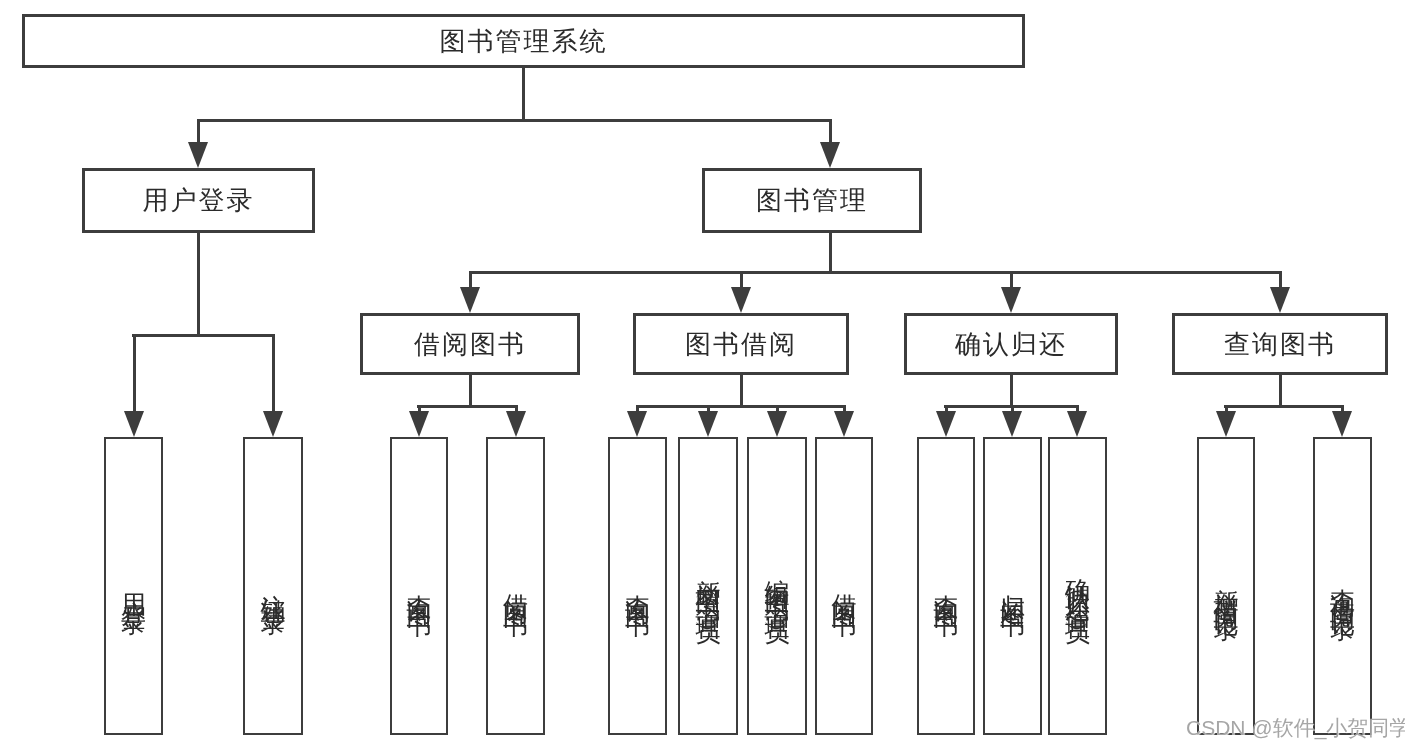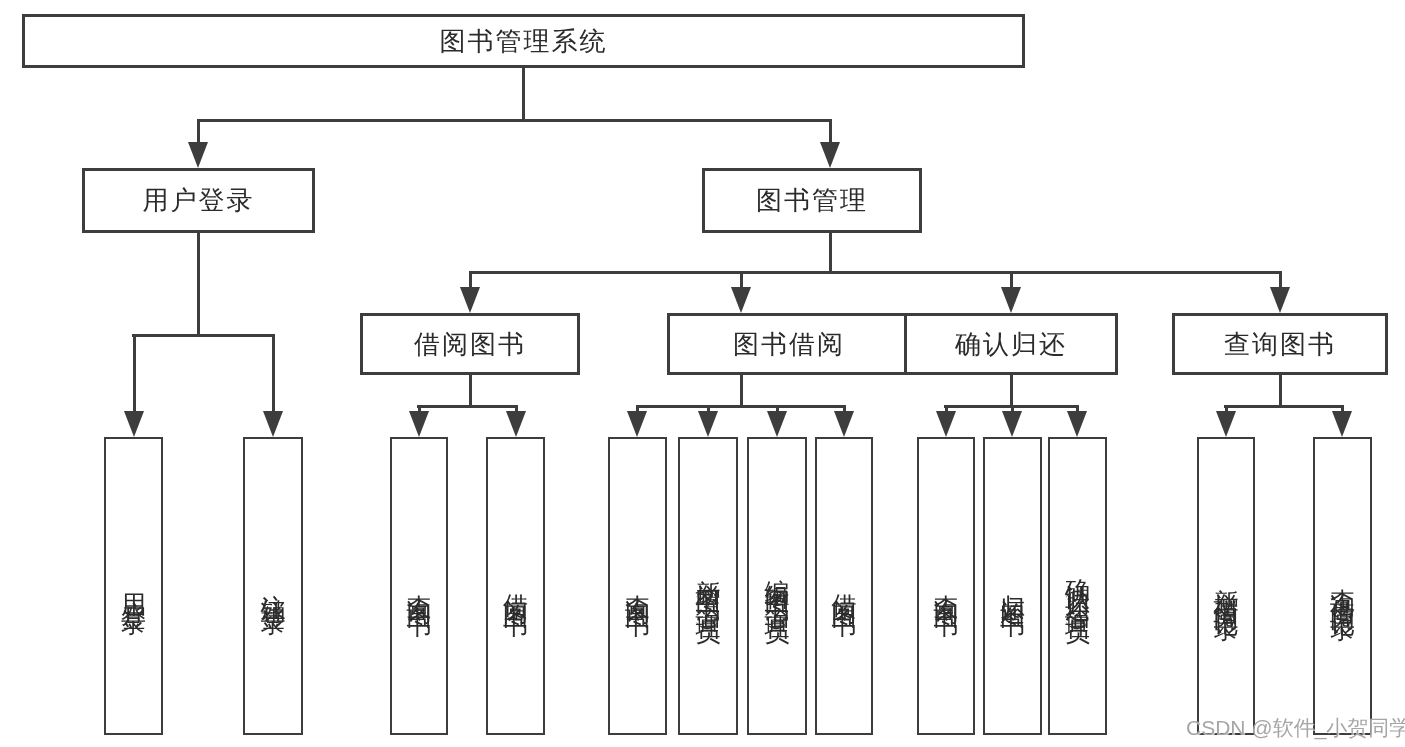--- a/index.html
+++ b/index.html
@@ -117,21 +117,21 @@
   <div class="cline" style="left:829px;top:233px;width:3px;height:40px"></div>
   <div class="cline" style="left:469px;top:271px;width:812px;height:3px"></div>
   <div class="arrow" style="left:460px;top:271px;height:42px"></div>
   <div class="arrow" style="left:731px;top:271px;height:42px"></div>
   <div class="arrow" style="left:1001px;top:271px;height:42px"></div>
   <div class="arrow" style="left:1270px;top:271px;height:42px"></div>
 
   <div class="box h" style="left:360px;top:313px;width:220px;height:62px">
     <span>借阅图书</span>
   </div>
-  <div class="box h" style="left:667px;top:313px;width:244px;height:62px">
+  <div class="box h" style="left:633px;top:313px;width:216px;height:62px">
     <span>图书借阅</span>
   </div>
   <div class="box h" style="left:904px;top:313px;width:214px;height:62px">
     <span>确认归还</span>
   </div>
   <div class="box h" style="left:1172px;top:313px;width:216px;height:62px">
     <span>查询图书</span>
   </div>
 
   <div class="cline" style="left:469px;top:375px;width:3px;height:33px"></div>

